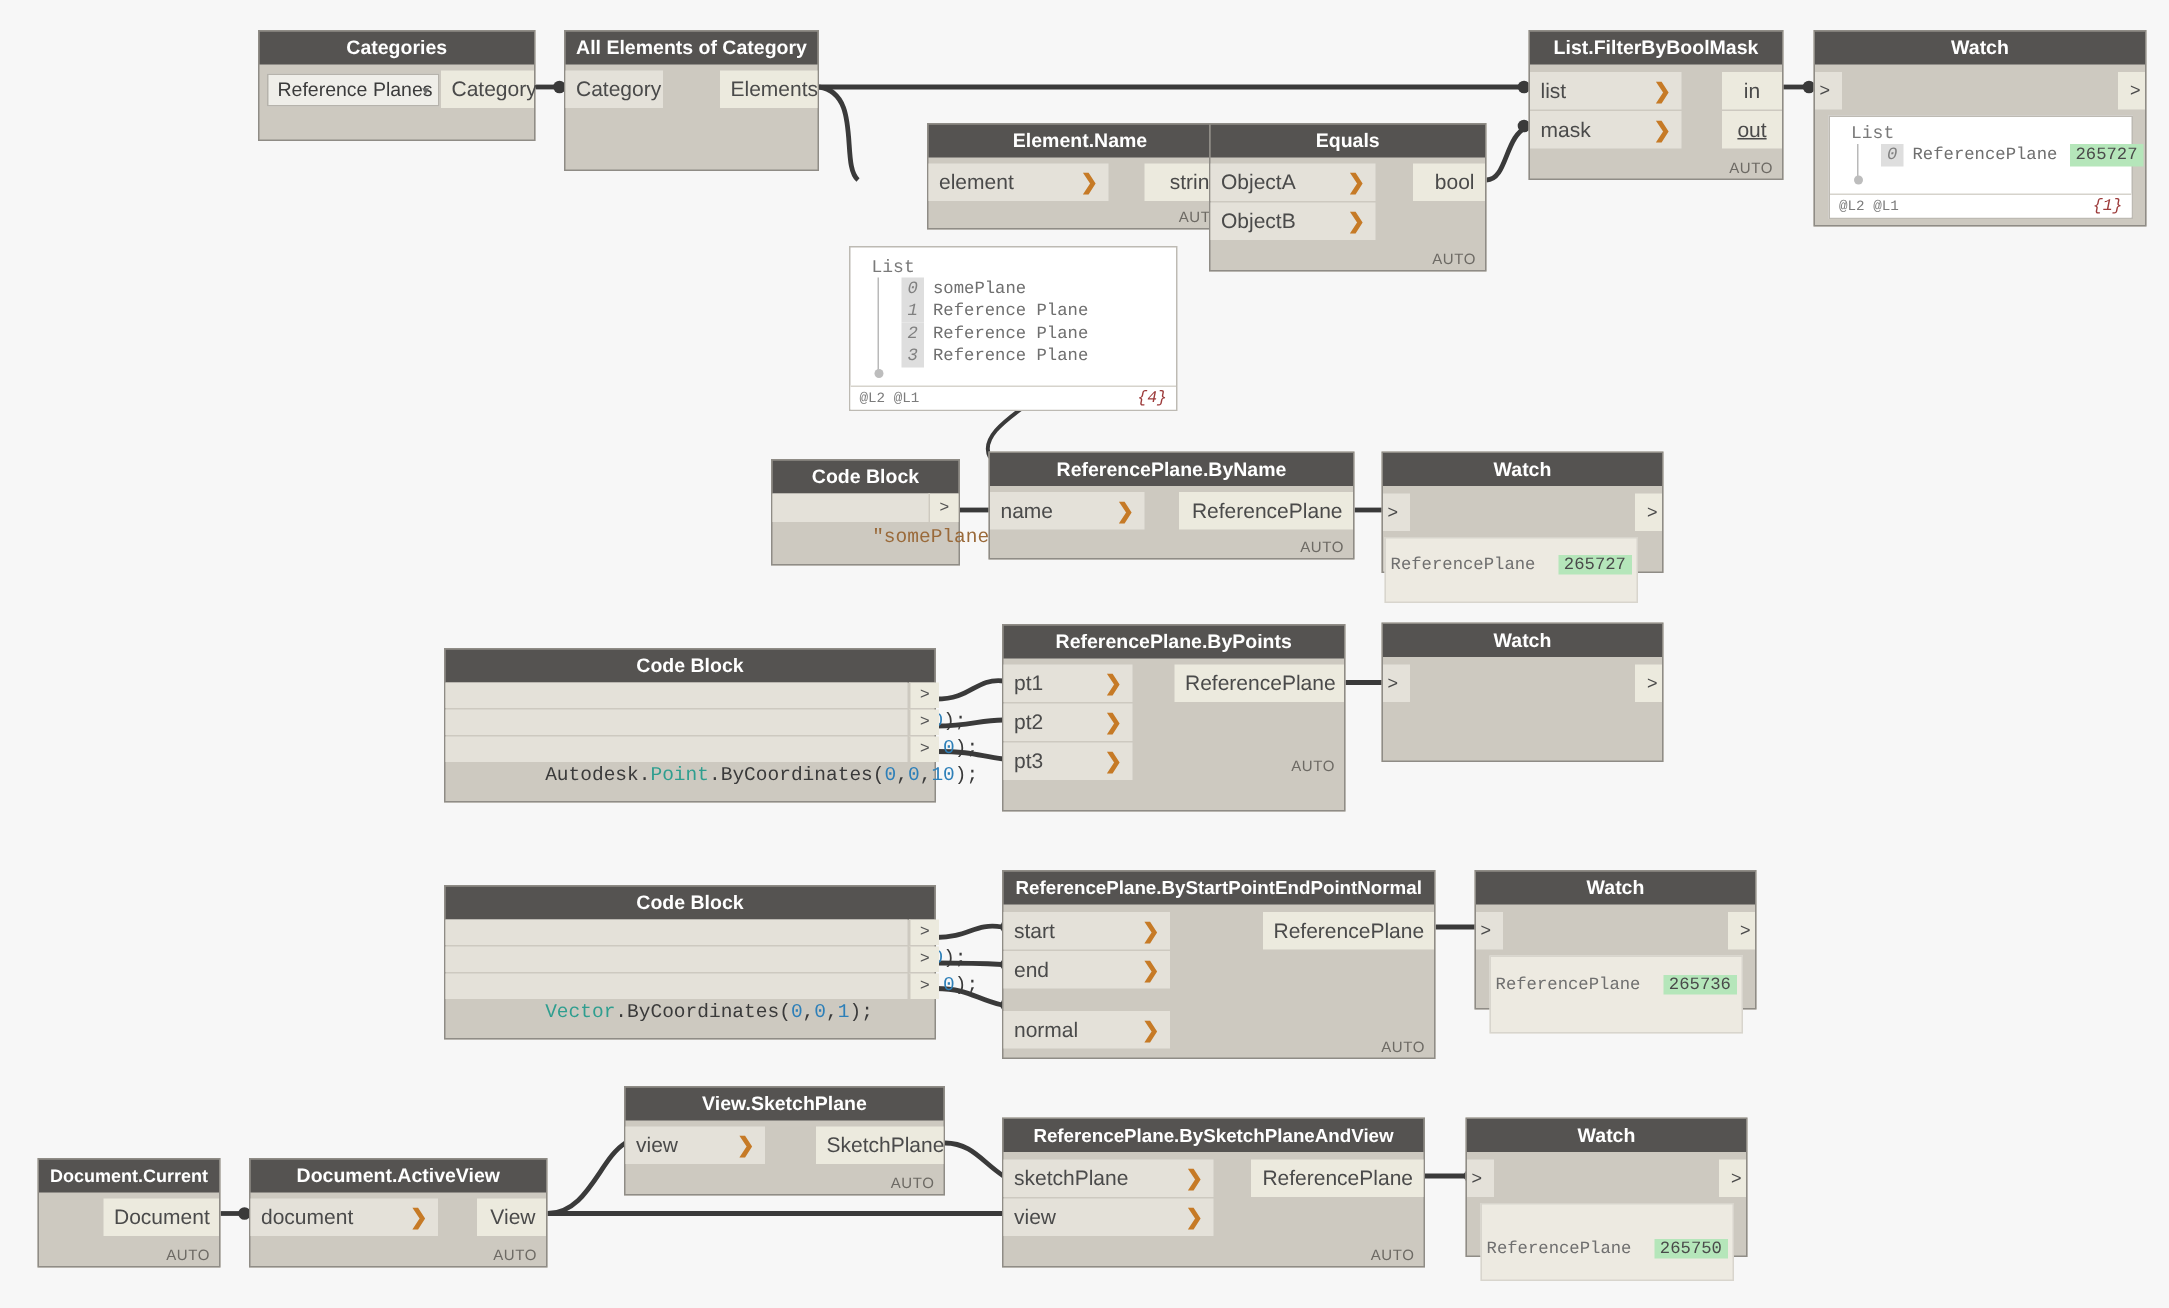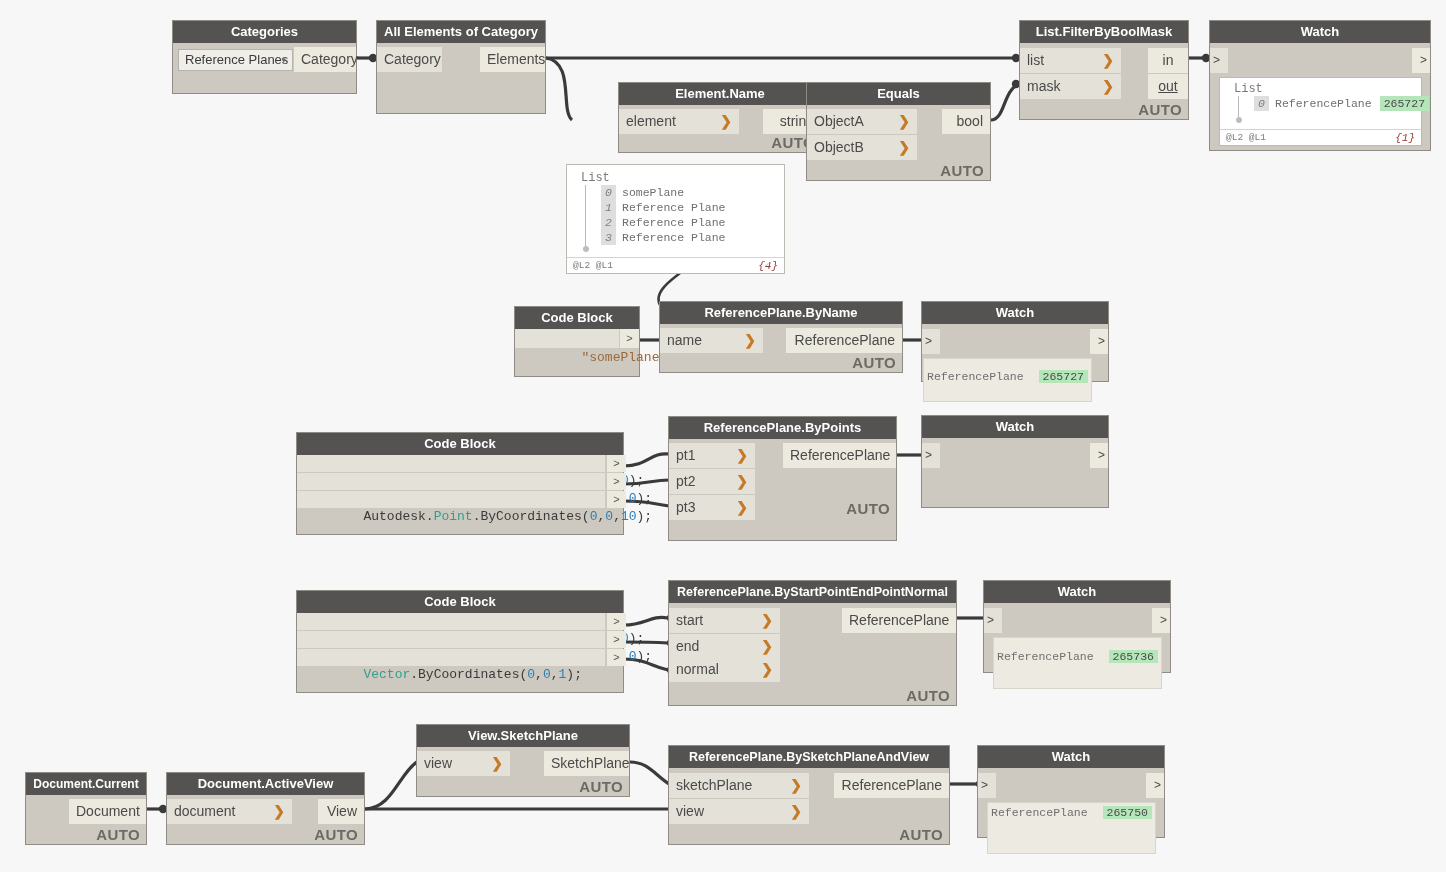--- a/index.html
+++ b/index.html
@@ -23,21 +23,21 @@
   .node .body{position:relative;}
   .port{
     position:absolute;box-sizing:border-box;height:25px;line-height:25px;
     font-size:14px;color:#4a4a4a;background:#e4e1d9;
     padding:0 7px;white-space:nowrap;
   }
   .port.out{background:#eceade;text-align:right;}
   .port .chev{position:absolute;right:7px;top:0;color:#c67a26;font-weight:bold;font-size:14px;}
   .auto{
     position:absolute;right:6px;bottom:2px;
-    font-size:15px;font-weight:bold;color:#6d6a64;letter-spacing:.4px;
+    font-size:10px;font-weight:normal;color:#6d6a64;letter-spacing:.4px;
   }
 
   
   .cb-line{
     position:relative;box-sizing:border-box;height:17px;line-height:17px;
     background:#e4e1d9;font-family:"Liberation Mono", monospace;font-size:13px;
     color:#3a3a3a;padding-left:4px;white-space:pre;
   }
   .cb-out{
     position:absolute;top:0;width:19px;height:17px;line-height:17px;
@@ -430,21 +430,21 @@
     <div class="hdr" style="font-size:12.5px;">ReferencePlane.ByStartPointEndPointNormal</div>
     <div class="body" style="height:103px;">
       <div class="port" style="left:0;top:5px;width:111px;">
         <span>start</span>
         <span class="chev">❯</span>
       </div>
       <div class="port" style="left:0;top:31px;width:111px;">
         <span>end</span>
         <span class="chev">❯</span>
       </div>
-      <div class="port" style="left:0;top:54px;width:111px;">
+      <div class="port" style="left:0;top:71px;width:111px;">
         <span>normal</span>
         <span class="chev">❯</span>
       </div>
       <div class="port out" style="right:0;top:5px;width:114px;">
         <span>ReferencePlane</span>
       </div>
       <div class="auto">AUTO</div>
     </div>
   </div>
 
@@ -525,21 +525,21 @@
   <div class="node" style="left:977px;top:745px;width:188px;height:93px;">
     <div class="hdr">Watch</div>
     <div class="body" style="height:70px;">
       <div class="port" style="left:0;top:5px;width:18px;padding:0 0 0 3px;font-size:12px;">
         <span>&gt;</span>
       </div>
       <div class="port out" style="right:0;top:5px;width:18px;padding:0 3px 0 0;font-size:12px;">
         <span>&gt;</span>
       </div>
       <div class="wbox" style="left:9px;top:34px;width:169px;height:52px;">
-        <div class="wline" style="padding-top:0;">
+        <div class="wline" style="padding-top:20px;">
           <span>ReferencePlane</span>
           <span class="green">265750</span>
         </div>
       </div>
     </div>
   </div>
 
 </div>
 
 </body></html>

